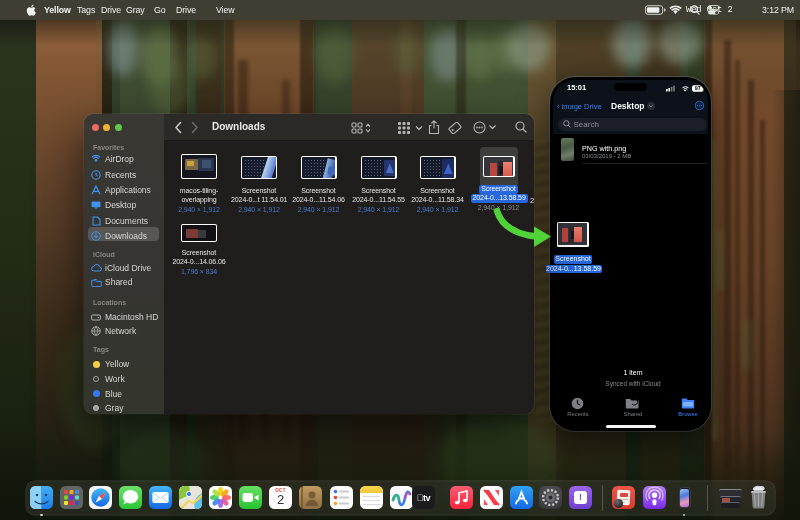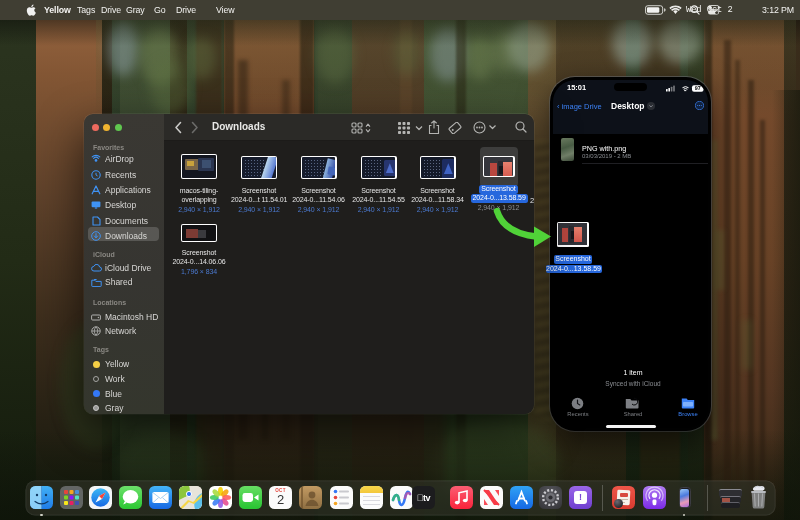--- a/index.html
+++ b/index.html
@@ -147,20 +147,24 @@
     <svg class="abs" style="left:94px;top:21.5px;" width="8" height="8" viewBox="0 0 8 8">
           <circle cx="4" cy="4" r="4" fill="#2a2d33"></circle>
           <path d="M2.4 3.3L4 4.9l1.6-1.6" fill="none" stroke="#8e9197" stroke-width=".9"></path>
         </svg>
     <svg class="abs" style="left:142px;top:21px;" width="9" height="9" viewBox="0 0 9 9">
           <circle cx="4.5" cy="4.5" r="4.2" fill="#12233f" stroke="#3c82f7" stroke-width=".7"></circle>
           <circle cx="2.7" cy="4.5" r=".55" fill="#3c82f7"></circle>
           <circle cx="4.5" cy="4.5" r=".55" fill="#3c82f7"></circle>
           <circle cx="6.3" cy="4.5" r=".55" fill="#3c82f7"></circle>
         </svg>
+    <div class="abs" style="left:4.5px;top:37.5px;width:149px;height:13px;border-radius:6.5px;background:#1c1f28;display:flex;align-items:center;color:#8e929c;font-size:8px;"><svg style="margin:0 3px 0 5px;" width="8" height="8" viewBox="0 0 8 8">
+            <circle cx="3.3" cy="3.3" r="2.6" fill="none" stroke="#8e929c" stroke-width="1"></circle>
+            <line x1="5.2" y1="5.2" x2="7.2" y2="7.2" stroke="#8e929c" stroke-width="1" stroke-linecap="round"></line>
+          </svg>Search</div>
     <div class="abs" style="left:8px;top:58px;width:13px;height:23px;border-radius:2px;background:linear-gradient(160deg,#6e7f63 0%,#4a5e46 40%,#74836b 70%,#3c4a38 100%);"></div>
     <div class="abs" style="left:29px;top:63.5px;font-size:7.2px;color:#fff;">PNG with.png</div>
     <div class="abs" style="left:29px;top:73px;font-size:6px;color:#8a8d92;">03/03/2019 - 2 MB</div>
     <div class="abs" style="left:29px;top:83px;width:126px;height:1px;background:#1f1f23;"></div>
     <div class="abs" style="left:70px;top:289px;width:20px;text-align:center;font-size:7px;color:#fff;">1 item</div>
     <div class="abs" style="left:40px;top:299.5px;width:80px;text-align:center;font-size:6.5px;color:#8a8d92;">Synced with iCloud</div>
     <svg class="abs" style="left:18px;top:317px;" width="13" height="13" viewBox="0 0 13 13">
           <circle cx="6.5" cy="6.5" r="5.8" fill="#7e8085"></circle>
           <path d="M6.5 3.2v3.3l2.3 1.4" fill="none" stroke="#15161a" stroke-width="1.2" stroke-linecap="round"></path>
         </svg>

